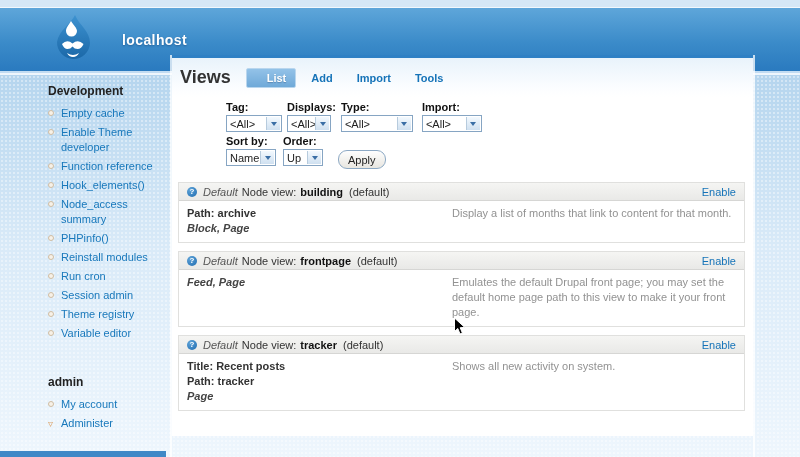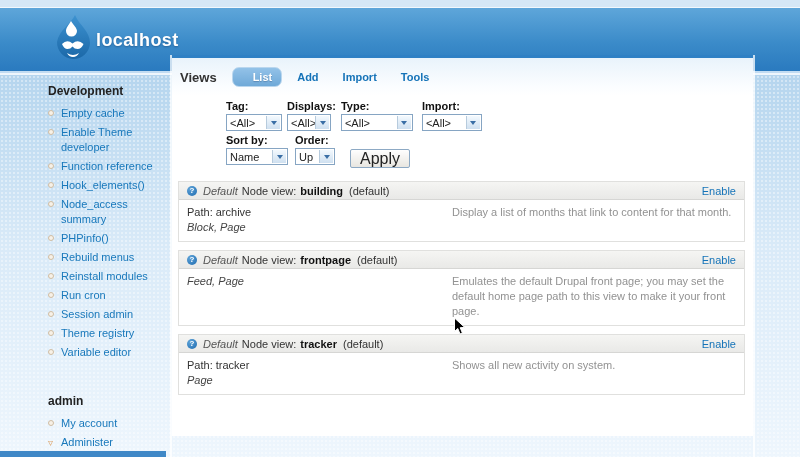--- a/index.html
+++ b/index.html
@@ -8,21 +8,21 @@
   .screen { position:relative; width:800px; height:457px; overflow:hidden; }
 
   
   .top-strip { position:absolute; left:0; top:0; width:800px; height:8px;
     background:#d5e7f6; border-bottom:1px solid #f2f8fd; }
   .banner { position:absolute; left:0; top:8px; width:800px; height:65px;
     background:linear-gradient(180deg,#5ea6da 0%,#3b8bc9 55%,#2a7abf 100%);
     border-bottom:2px solid #c2dcf2; }
   .brand { position:absolute; left:50px; top:4px; display:flex; align-items:center; cursor:pointer; }
   .brand svg { display:block; }
-  .site-name { margin-left:0; color:#fff; font-size:18px; font-weight:bold;
+  .site-name { margin-left:26px; color:#fff; font-size:14px; font-weight:bold;
     letter-spacing:.4px; text-shadow:0 1px 2px rgba(0,30,70,.35); }
 
   .page-bg { position:absolute; left:0; top:75px; width:800px; height:382px;
     background:
       radial-gradient(rgba(255,255,255,.4) 1px, rgba(255,255,255,0) 1.2px),
       linear-gradient(180deg,#b5d5ee 0%,#d9eaf8 45%,#eef6fd 100%);
     background-size:4px 4px,100% 100%; }
   .bottom-strip { position:absolute; left:0; top:451px; width:166px; height:6px; background:#3f88c7; }
 
   
@@ -44,60 +44,60 @@
     border-left:2px solid rgba(255,255,255,.75); border-right:2px solid rgba(255,255,255,.75); }
   .panel-topline { height:3px; background:#2f80c4; }
   .breadcrumb { height:18px; padding:3px 0 0 11px;
     background:linear-gradient(180deg,#c3ddf3,#cfe5f7); border-bottom:1px solid #a6cbe9; }
   .breadcrumb a { color:#1878bb; text-decoration:none; cursor:pointer; }
   .crumb-sep { color:#639ccc; margin:0 4px; }
   .panel-body { background:#fff; height:378px; position:relative; overflow:hidden; }
 
   .views-bar { display:flex; align-items:center; padding:9px 0 9px 8px;
     background:linear-gradient(180deg,#e9f3fb 0%,#fbfdff 75%,#ffffff 100%); }
-  .page-title { font-size:13px; font-weight:bold; color:#333; margin-right:15px; }
+  .page-title { font-size:18px; font-weight:bold; color:#333; margin-right:15px; }
   .tab { font-weight:bold; color:#1573b8; text-decoration:none; padding:3px 9px;
     margin-right:6px; cursor:pointer; }
   .tab.active { background:linear-gradient(180deg,#93c2e8,#6fa9d8); color:#fff;
-    border:1px solid #b9d6ee; border-radius:7px; text-shadow:0 1px 1px rgba(0,30,70,.25);padding-left:20px; }
+    border:1px solid #b9d6ee; border-radius:2px; text-shadow:0 1px 1px rgba(0,30,70,.25);padding-left:20px; }
 
   
   .filters { padding:4px 0 2px 6px; }
   .f-row { display:flex; align-items:flex-start; margin-bottom:3px;margin-left:48px; }
   .f-group { display:flex; flex-direction:column; margin-right:5px; }
   .f-label { font-weight:bold; color:#111; margin-bottom:2px; }
   .select { height:17px; border:1px solid #86a5c3; background:#fff; position:relative;
     display:flex; align-items:center; padding-left:3px; color:#222; cursor:pointer; }
   .arrow-btn { position:absolute; right:1px; top:1px; bottom:1px; width:14px;
     background:linear-gradient(180deg,#f3f9fe,#cfe0f0); border-left:1px solid #b7cbdd;
     display:flex; align-items:center; justify-content:center; }
   .arrow-btn i { width:0; height:0; border-left:3px solid transparent;
     border-right:3px solid transparent; border-top:4px solid #3a6ea5; }
   .w56{width:56px;} .w44{width:44px;} .w72{width:72px;} .w60{width:60px;}
-  .w62{width:62px;} .w40{width:40px;}
-  .apply-btn { margin:15px 0 0 10px; height:19px; padding:0 9px; font-size:16px; color:#222;
-    border:1px solid #8da9c4; border-radius:2px;
+  .w62{width:50px;} .w40{width:40px;}
+  .apply-btn { margin:15px 0 0 10px; height:19px; padding:0 9px; font-size:11px; color:#222;
+    border:1px solid #8da9c4; border-radius:9px;
     background:linear-gradient(180deg,#fefefe,#e8e6e0); cursor:pointer;
     font-family:"Liberation Sans",sans-serif; }
 
   
   .view-row { margin:8px 8px 0 6px; border:1px solid #e0e0de; background:#fff; }
   .row-header { display:flex; align-items:center; padding:2px 8px; height:18px;
     background:linear-gradient(180deg,#f5f5f3,#e9e9e7); border-bottom:1px solid #d6d6d4; }
   .help-icon { width:10px; height:10px; border-radius:50%; flex:0 0 10px;
     background:radial-gradient(circle at 32% 28%,#5ea3d8,#1f6cb0);
     color:#fff; font-size:8px; font-weight:bold; text-align:center; line-height:10px;
     margin-right:6px; cursor:pointer; }
   .hdr-default { font-style:italic; color:#555; margin-right:4px; }
   .hdr-kind { color:#333; margin-right:4px; }
   .hdr-name { font-weight:bold; color:#111; margin-right:6px; }
   .hdr-suffix { color:#333; }
   .hdr-action { margin-left:auto; color:#1573b8; text-decoration:none; cursor:pointer; }
   .row-body { display:flex; padding:5px 8px 6px; }
-  .col-left { width:265px; flex:0 0 265px; }
+  .col-left { width:265px; flex:0 0 265px;font-weight:bold; }
   .detail { color:#333; line-height:15px; }
   .displays { font-style:italic; color:#444; line-height:15px; }
   .col-right { flex:1; color:#929292; line-height:15px; padding-right:4px; }
 
   .cursor { position:absolute; left:453px; top:317px; z-index:50; }
 </style>
 </head>
 <body>
 
 <div class="screen">
@@ -129,21 +129,20 @@
 
   <div class="sidebar">
     <div class="side-title">Development</div>
     <ul>
       <li><span class="bullet b-circle"></span><a>Empty cache</a></li>
       <li><span class="bullet b-circle"></span><a>Enable Theme developer</a></li>
       <li><span class="bullet b-circle"></span><a>Function reference</a></li>
       <li><span class="bullet b-circle"></span><a>Hook_elements()</a></li>
       <li><span class="bullet b-circle"></span><a>Node_access summary</a></li>
       <li><span class="bullet b-circle"></span><a>PHPinfo()</a></li>
-      <li><span class="bullet b-circle"></span><a>Rebuild menus</a></li>
       <li><span class="bullet b-circle"></span><a>Reinstall modules</a></li>
       <li><span class="bullet b-circle"></span><a>Run cron</a></li>
       <li><span class="bullet b-circle"></span><a>Session admin</a></li>
       <li><span class="bullet b-circle"></span><a>Theme registry</a></li>
       <li><span class="bullet b-circle"></span><a>Variable editor</a></li>
     </ul>
     <div class="side-title admin">admin</div>
     <ul>
       <li><span class="bullet b-circle"></span><a>My account</a></li>
       <li><span class="bullet b-tri-down"></span><a>Administer</a></li>
@@ -266,20 +265,21 @@
         <div class="row-header">
           <span class="help-icon">?</span>
           <span class="hdr-default">Default</span>
           <span class="hdr-kind">Node view:</span>
           <span class="hdr-name">tracker</span>
           <span class="hdr-suffix">(default)</span>
           <a class="hdr-action">Enable</a>
         </div>
         <div class="row-body">
           <div class="col-left">
+            <div class="detail">Title: Recent posts</div>
             <div class="detail">Path: tracker</div>
             <div class="displays">Page</div>
           </div>
           <div class="col-right">Shows all new activity on system.</div>
         </div>
       </div>
 
     </div>
   </div>
 

